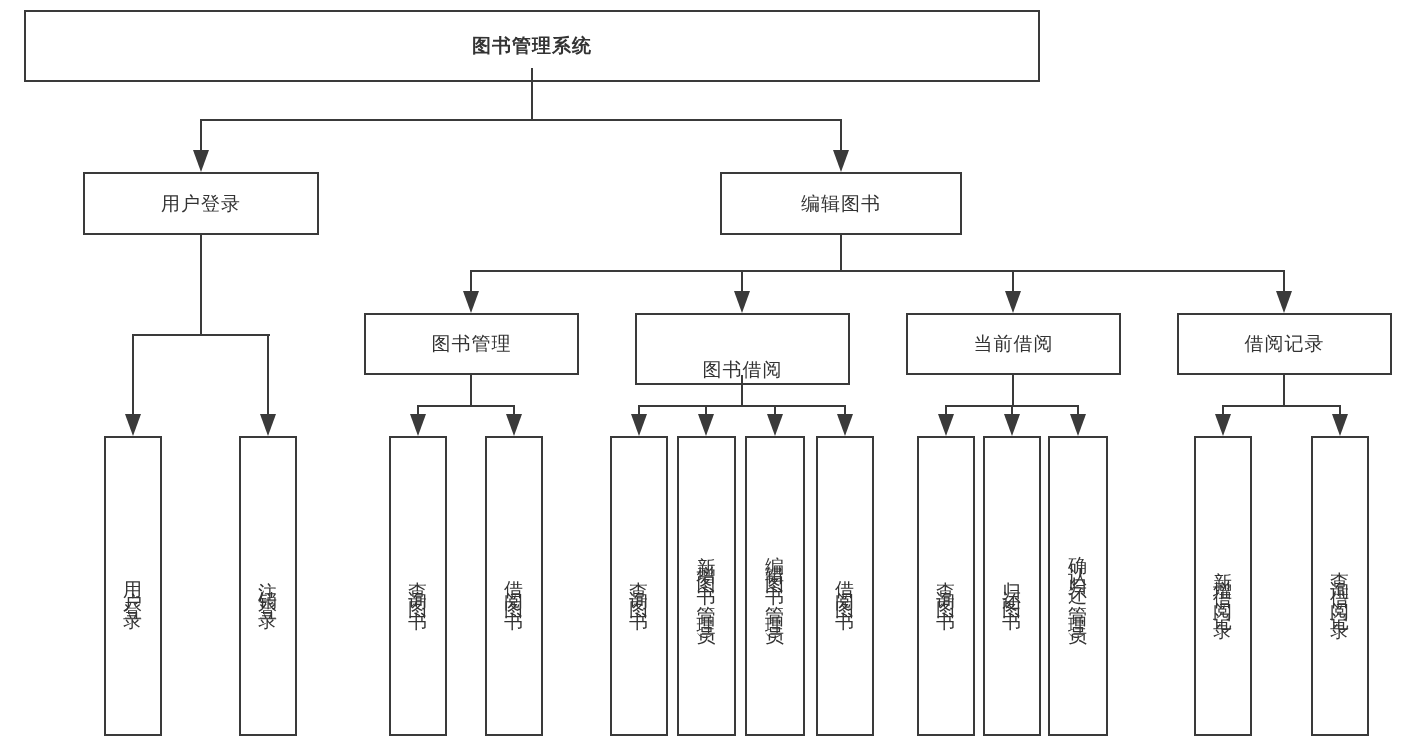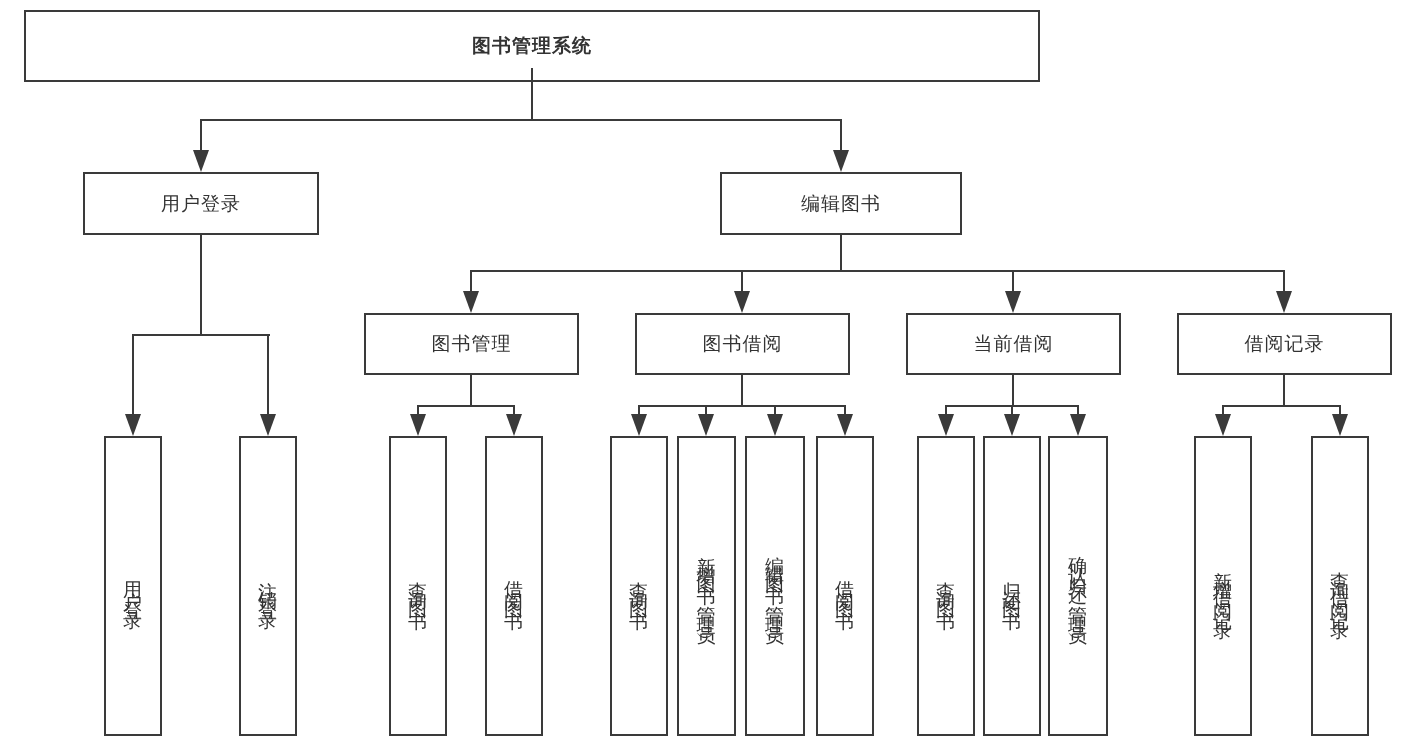--- a/index.html
+++ b/index.html
@@ -73,21 +73,21 @@
   <div class="vline" style="left:741px;top:270px;height:23px;"></div>
   <div class="arrow" style="left:734px;top:291px;"></div>
   <div class="vline" style="left:1012px;top:270px;height:23px;"></div>
   <div class="arrow" style="left:1005px;top:291px;"></div>
   <div class="vline" style="left:1283px;top:270px;height:23px;"></div>
   <div class="arrow" style="left:1276px;top:291px;"></div>
 
   <div class="hbox" style="left:364px;top:313px;width:215px;height:62px;">
     <span class="lbl">图书管理</span>
   </div>
-  <div class="hbox" style="left:635px;top:313px;width:215px;height:62px;">
+  <div class="hbox" style="left:635px;top:313px;width:215px;height:72px;align-items:flex-end;">
     <span class="lbl">图书借阅</span>
   </div>
   <div class="hbox" style="left:906px;top:313px;width:215px;height:62px;font-family:Liberation Mono, monospace;">
     <span class="lbl">当前借阅</span>
   </div>
   <div class="hbox" style="left:1177px;top:313px;width:215px;height:62px;">
     <span class="lbl">借阅记录</span>
   </div>
 
   <div class="vline" style="left:470px;top:375px;height:32px;"></div>

